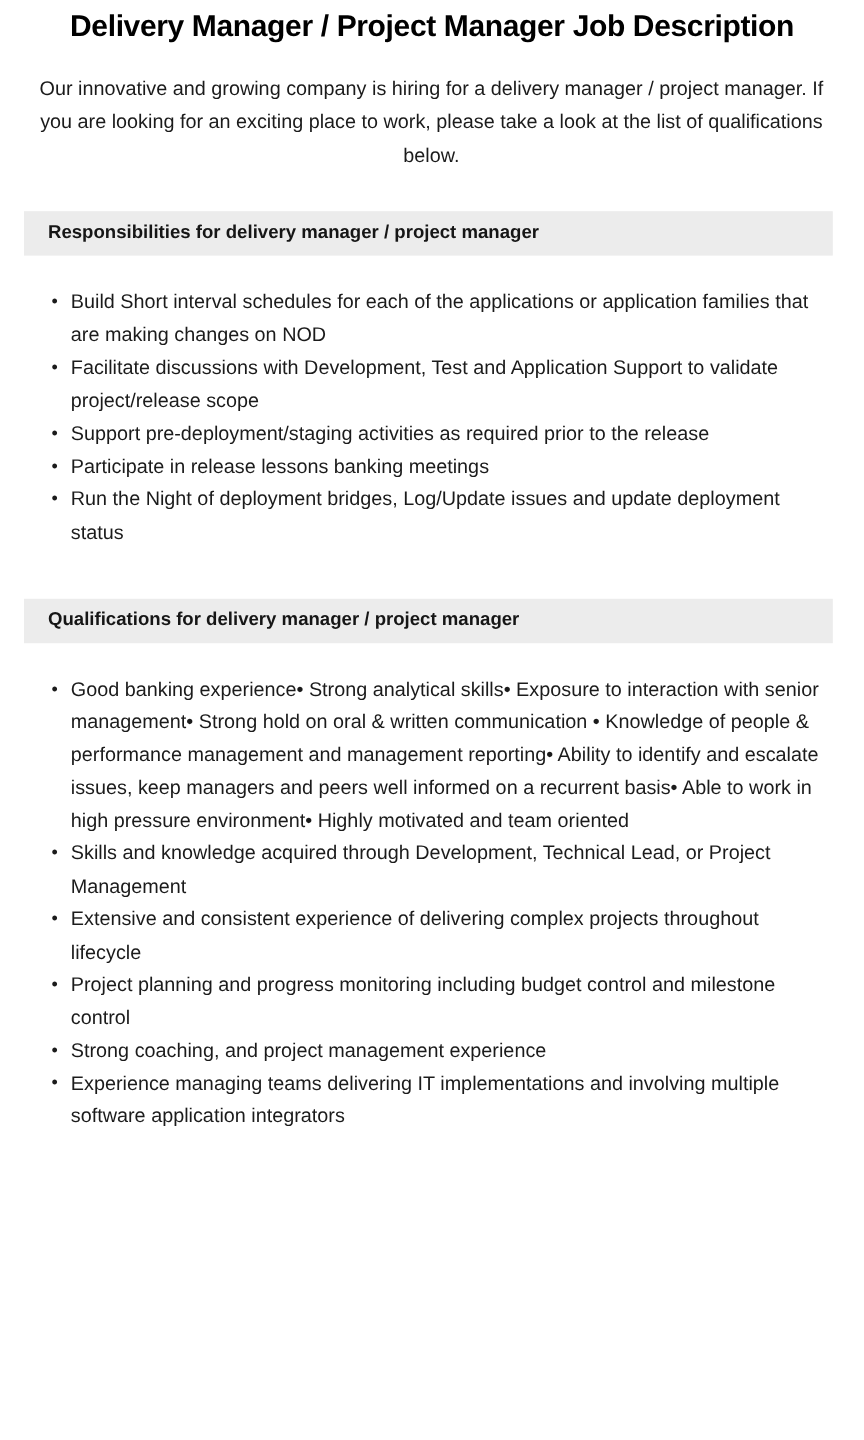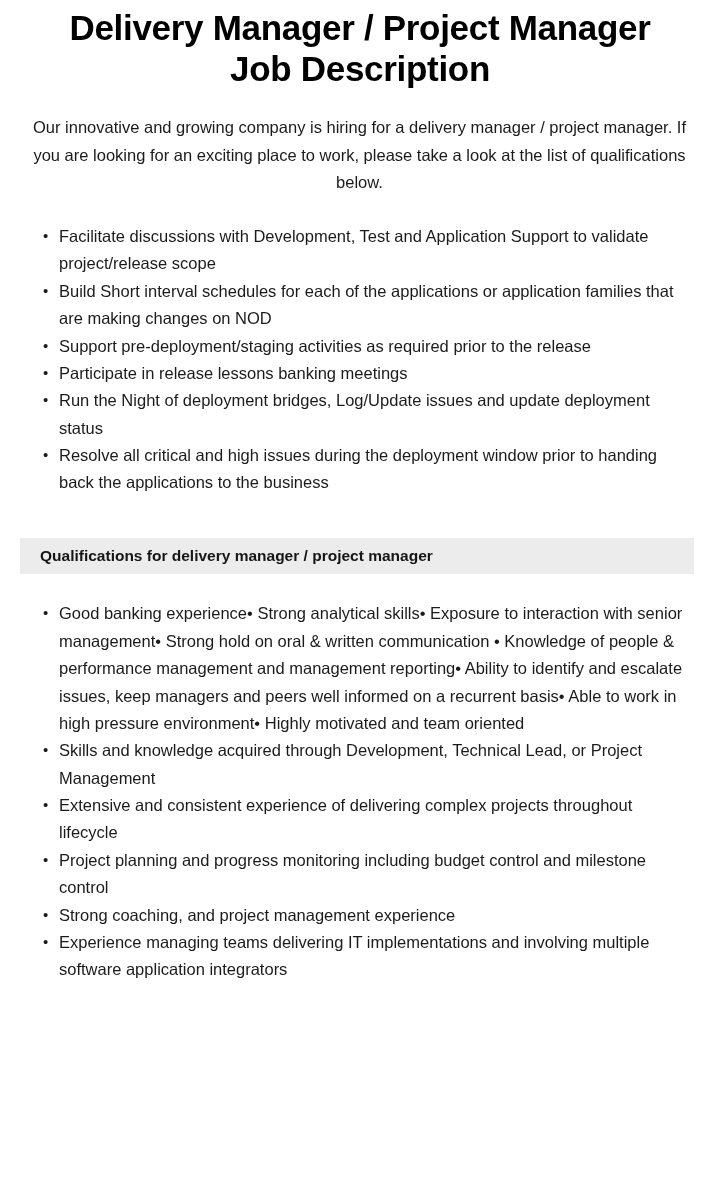--- a/index.html
+++ b/index.html
@@ -14,21 +14,21 @@
     color: #1a1a1a;
     -webkit-font-smoothing: antialiased;
   }
   .page {
     width: 720px;
     box-sizing: border-box;
     padding: 0;
     position: relative;
   }
   .job-title {
-    font-size: 35px;
+    font-size: 25px;
     line-height: 1.17;
     font-weight: 700;
     text-align: center;
     letter-spacing: -0.3px;
     color: #000000;
     margin: 0;
     padding: 8px 44px 0 44px;
     box-sizing: border-box;
   }
   .intro {
@@ -93,28 +93,28 @@
 </head>
 <body>
 
 <div class="page">
 
   <h1 class="job-title">Delivery Manager / Project Manager Job Description</h1>
 
   <p class="intro">Our innovative and growing company is hiring for a delivery manager / project manager. If you are looking for an exciting place to work, please take a look at the list of qualifications below.</p>
 
   <section class="section section-first">
+    <div class="section-header">Responsibilities for delivery manager / project manager</div>
     <div class="list-top-pad"></div>
     <ul class="bullets">
+      <li>Build Short interval schedules for each of the applications or application families that are making changes on NOD</li>
       <li>Facilitate discussions with Development, Test and Application Support to validate project/release scope</li>
-      <li>Build Short interval schedules for each of the applications or application families that are making changes on NOD</li>
       <li>Support pre-deployment/staging activities as required prior to the release</li>
       <li>Participate in release lessons banking meetings</li>
       <li>Run the Night of deployment bridges, Log/Update issues and update deployment status</li>
-      <li>Resolve all critical and high issues during the deployment window prior to handing back the applications to the business</li>
     </ul>
     <div class="list-bottom-pad"></div>
   </section>
 
   <section class="section section-second">
     <div class="section-header">Qualifications for delivery manager / project manager</div>
     <div class="list-top-pad"></div>
     <ul class="bullets">
       <li>Good banking experience• Strong analytical skills• Exposure to interaction with senior management• Strong hold on oral &amp; written communication • Knowledge of people &amp; performance management and management reporting• Ability to identify and escalate issues, keep managers and peers well informed on a recurrent basis• Able to work in high pressure environment• Highly motivated and team oriented</li>
       <li>Skills and knowledge acquired through Development, Technical Lead, or Project Management</li>

